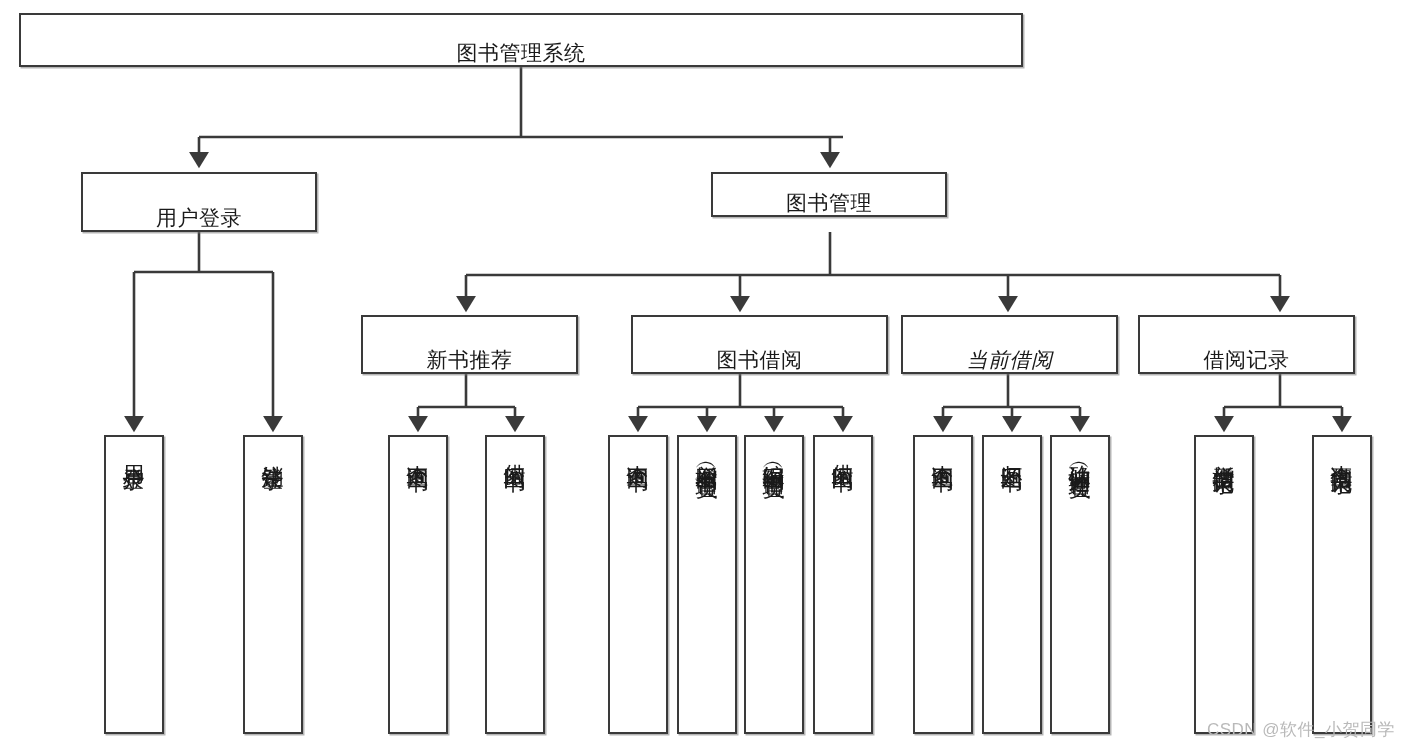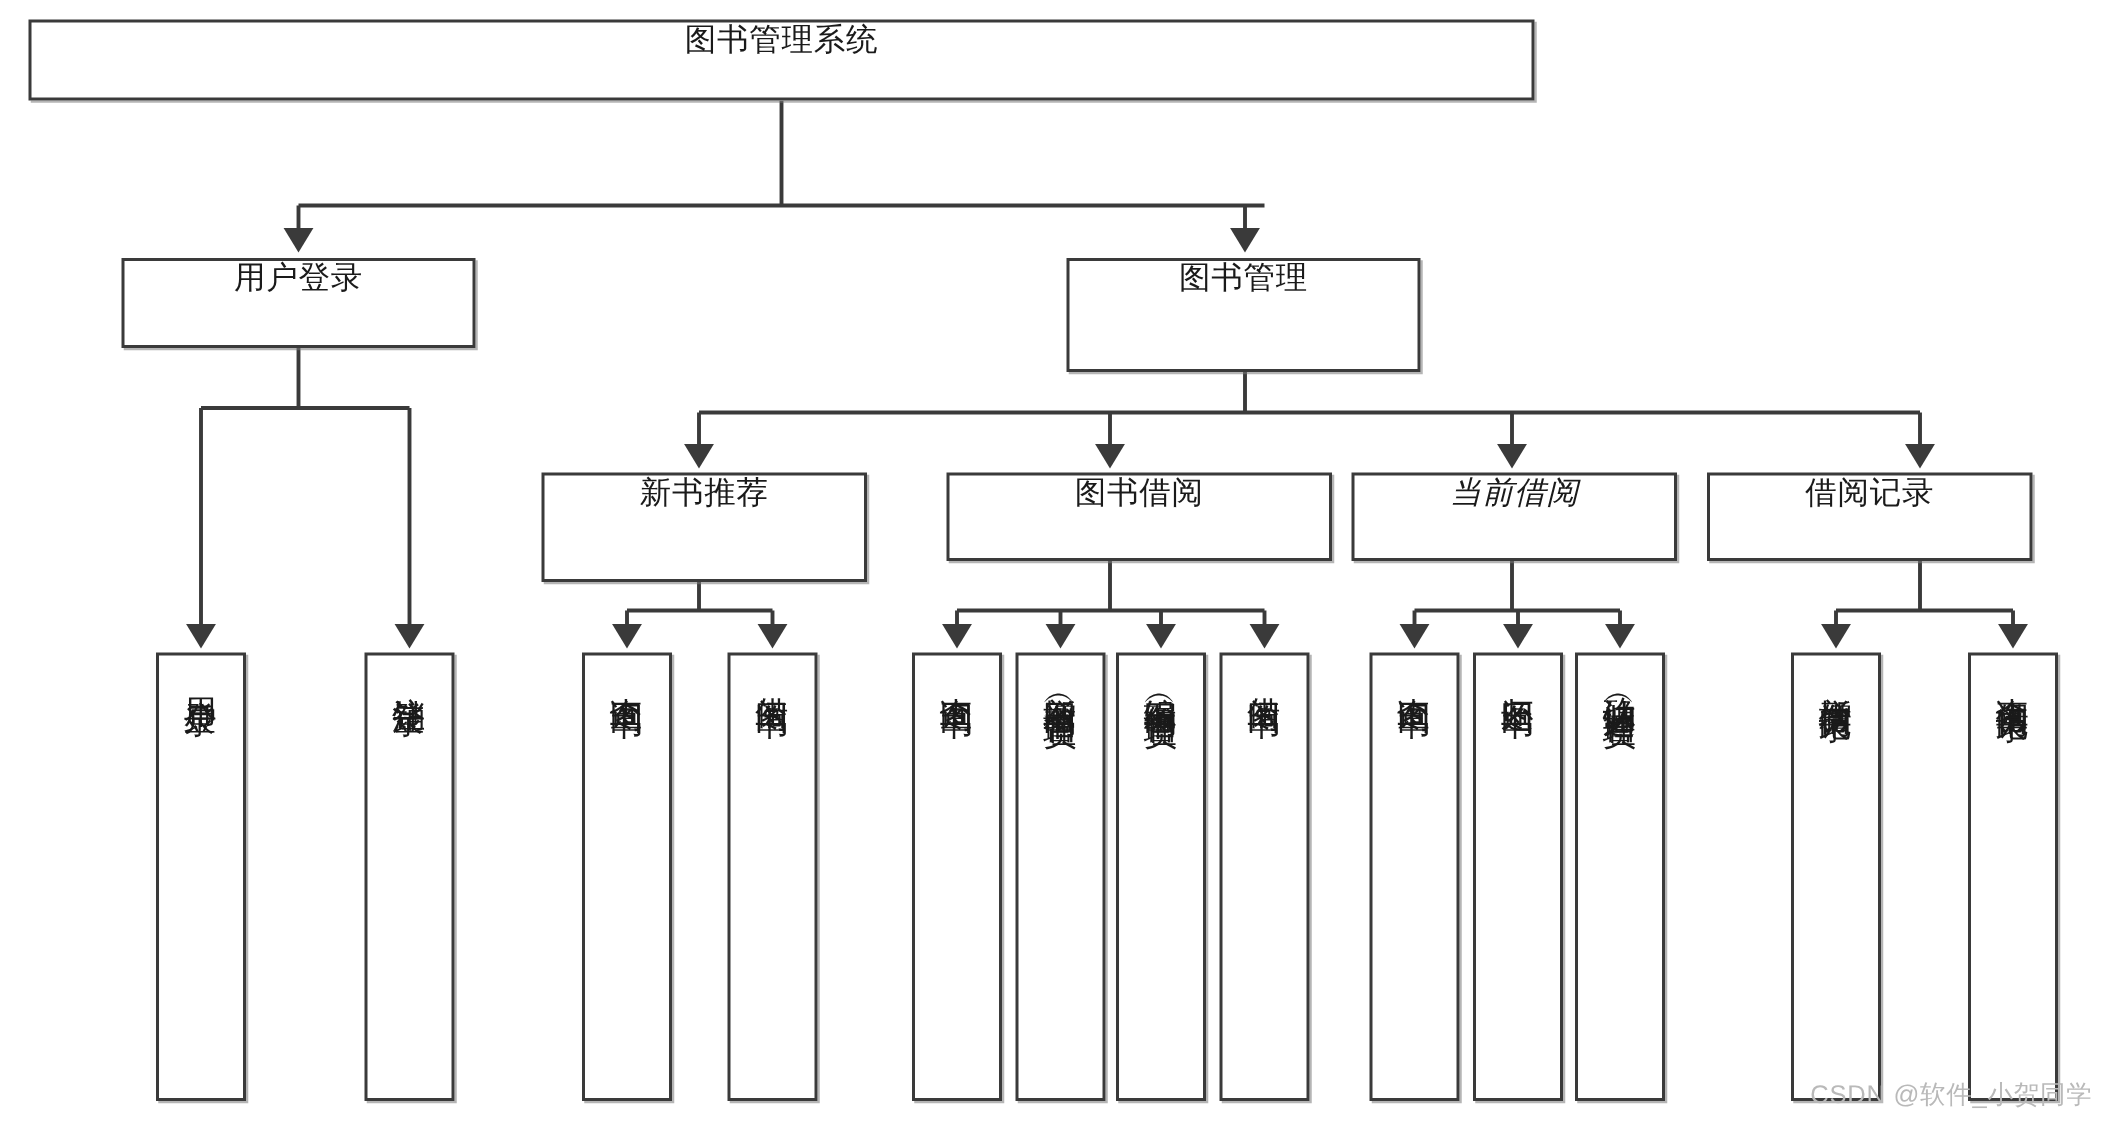--- a/index.html
+++ b/index.html
@@ -25,21 +25,21 @@
     width: 1405px;
     height: 747px;
     pointer-events: none;
   }
   .node {
     position: absolute;
     border: 2px solid #3a3a3a;
     background: #ffffff;
     box-shadow: 1.5px 1.5px 0 rgba(120,120,120,0.55);
     display: flex;
-    align-items: flex-start;
+    align-items: flex-end;
     justify-content: center;
     color: #1a1a1a;
     z-index: 2;
   }
   .node-label {
     font-size: 21px;
     line-height: 1.15;
     letter-spacing: 0.5px;
     white-space: nowrap;
     color: #1a1a1a;
@@ -123,25 +123,25 @@
     </g>
   </svg>
 
   <div class="node" id="node-root" style="left: 19px; top: 13px; width: 1004px; height: 54px;">
     <span class="node-label">图书管理系统</span>
   </div>
 
   <div class="node" id="node-l2-0" style="left: 81px; top: 172px; width: 236px; height: 60px;">
     <span class="node-label">用户登录</span>
   </div>
-  <div class="node" id="node-l2-1" style="left: 711px; top: 172px; width: 236px; height: 76px;">
+  <div class="node" id="node-l2-1" style="left: 711px; top: 172px; width: 236px; height: 45px;">
     <span class="node-label">图书管理</span>
   </div>
 
-  <div class="node" id="node-l3-0" style="left: 361px; top: 315px; width: 217px; height: 73px;">
+  <div class="node" id="node-l3-0" style="left: 361px; top: 315px; width: 217px; height: 59px;">
     <span class="node-label">新书推荐</span>
   </div>
   <div class="node" id="node-l3-1" style="left: 631px; top: 315px; width: 257px; height: 59px;">
     <span class="node-label">图书借阅</span>
   </div>
   <div class="node" id="node-l3-2" style="left: 901px; top: 315px; width: 217px; height: 59px; font-style: italic;">
     <span class="node-label">当前借阅</span>
   </div>
   <div class="node" id="node-l3-3" style="left: 1138px; top: 315px; width: 217px; height: 59px;">
     <span class="node-label">借阅记录</span>

